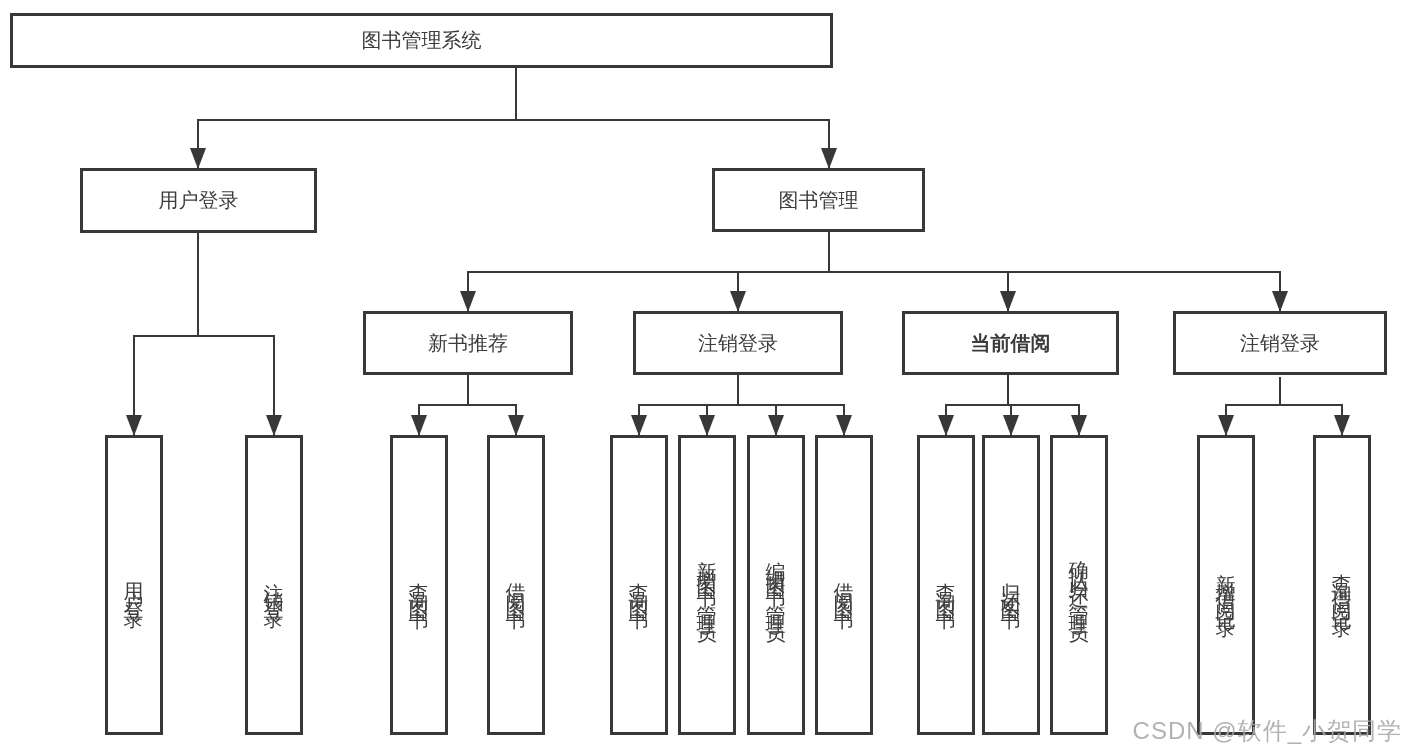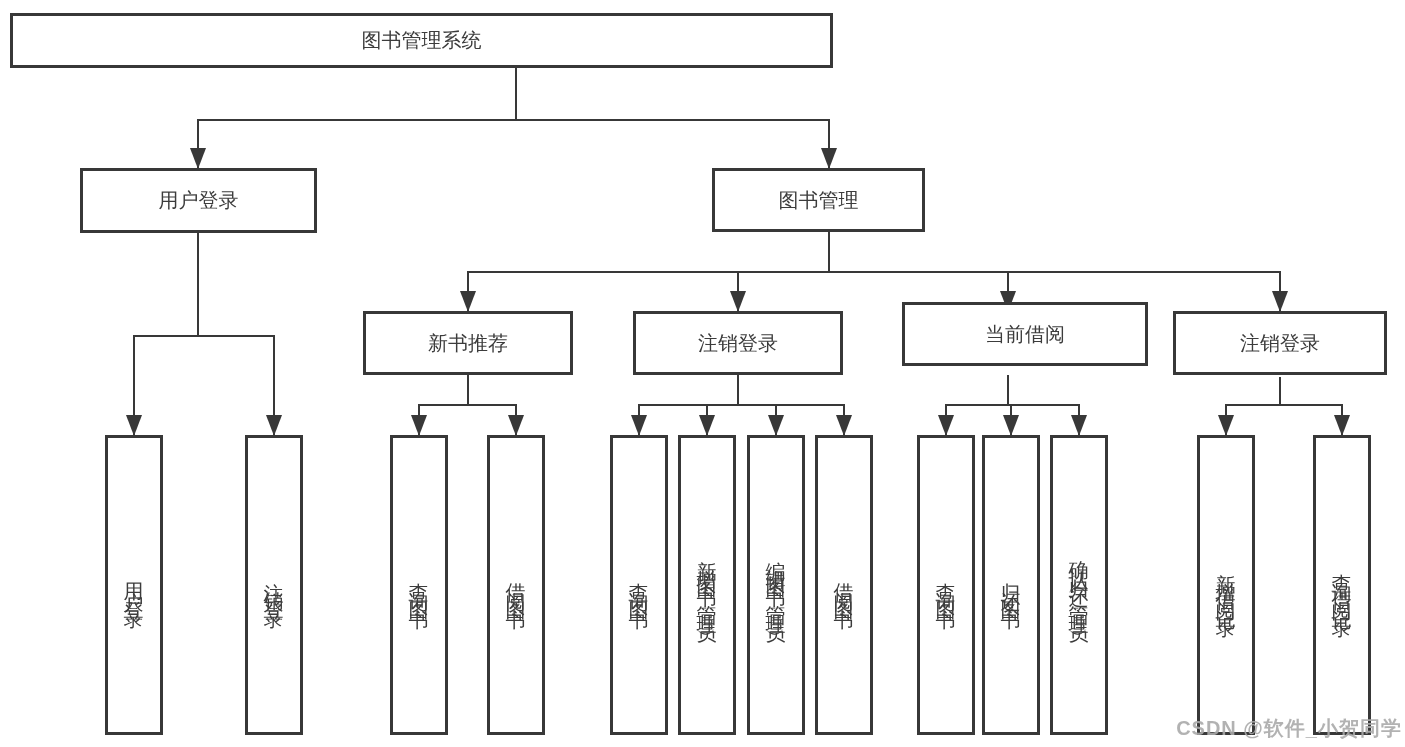--- a/index.html
+++ b/index.html
@@ -21,22 +21,22 @@
     writing-mode:vertical-rl;text-orientation:mixed;
     font-size:20px;letter-spacing:9px;line-height:1;white-space:nowrap;
   }
   .line{position:absolute;background:#383838;}
   .arrow{
     position:absolute;width:0;height:0;
     border-left:8px solid transparent;border-right:8px solid transparent;
     border-top:21px solid #383838;
   }
   .watermark{
-    position:absolute;right:3px;top:715px;font-size:20px;
-    color:rgba(170,170,170,0.9);letter-spacing:1px;z-index:5;font-weight:bold;
+    position:absolute;right:3px;top:715px;font-size:24px;
+    color:rgba(170,170,170,0.9);letter-spacing:1px;z-index:5;
   }
 </style>
 </head>
 <body>
 
 <div id="canvas">
 
   <div class="line" style="left:515px;top:68px;width:2px;height:52px;"></div>
   <div class="line" style="left:197px;top:119px;width:633px;height:2px;"></div>
   <div class="line" style="left:197px;top:119px;width:2px;height:49px;"></div>
@@ -110,21 +110,21 @@
   </div>
 
   <div class="hbox" style="left:363px;top:311px;width:210px;height:64px;">
     <span>新书推荐</span>
   </div>
 
   <div class="hbox" style="left:633px;top:311px;width:210px;height:64px;">
     <span>注销登录</span>
   </div>
 
-  <div class="hbox" style="left:902px;top:302px;width:246px;height:64px;">
+  <div class="hbox" style="left:902px;top:311px;width:217px;height:64px;font-weight:bold;">
     <span>当前借阅</span>
   </div>
 
   <div class="hbox" style="left:1173px;top:311px;width:214px;height:64px;">
     <span>注销登录</span>
   </div>
 
   <div class="vbox" style="left:105px;">
     <span class="vtext">用户登录</span>
   </div>

